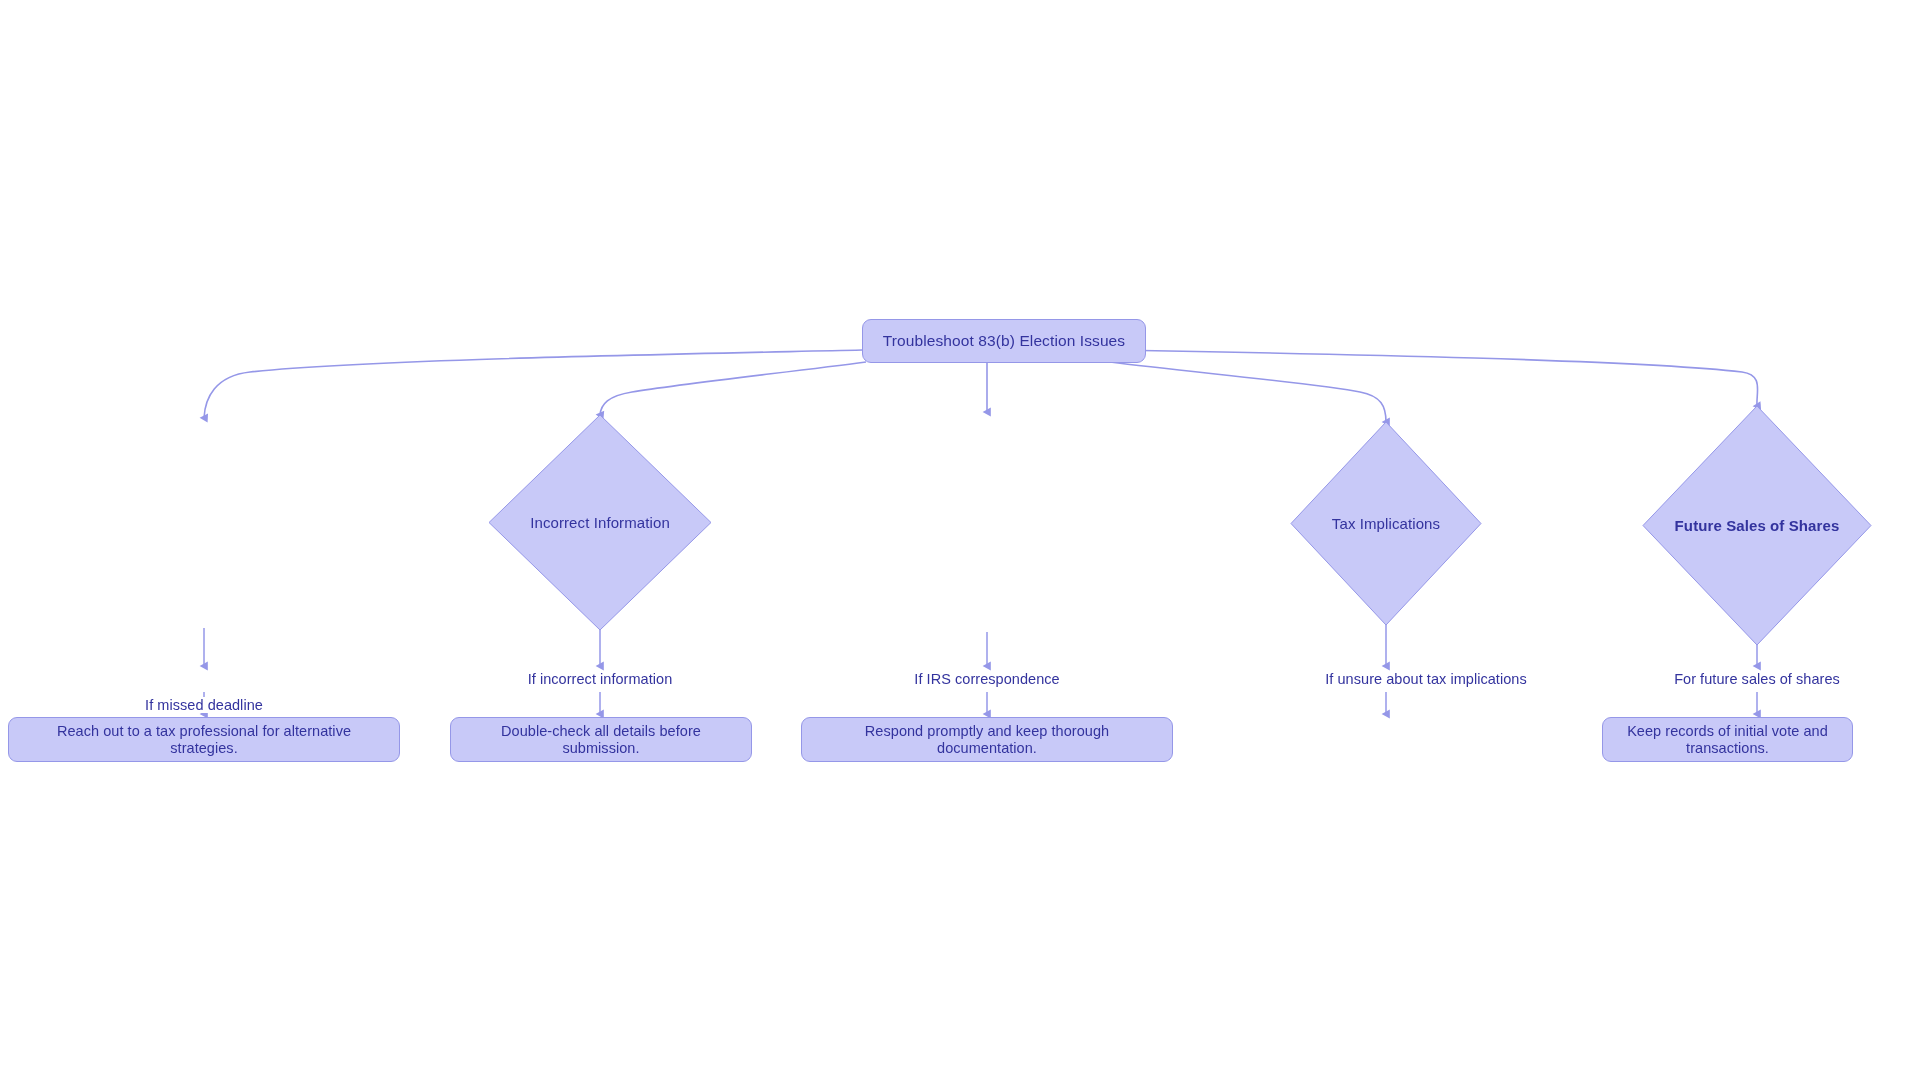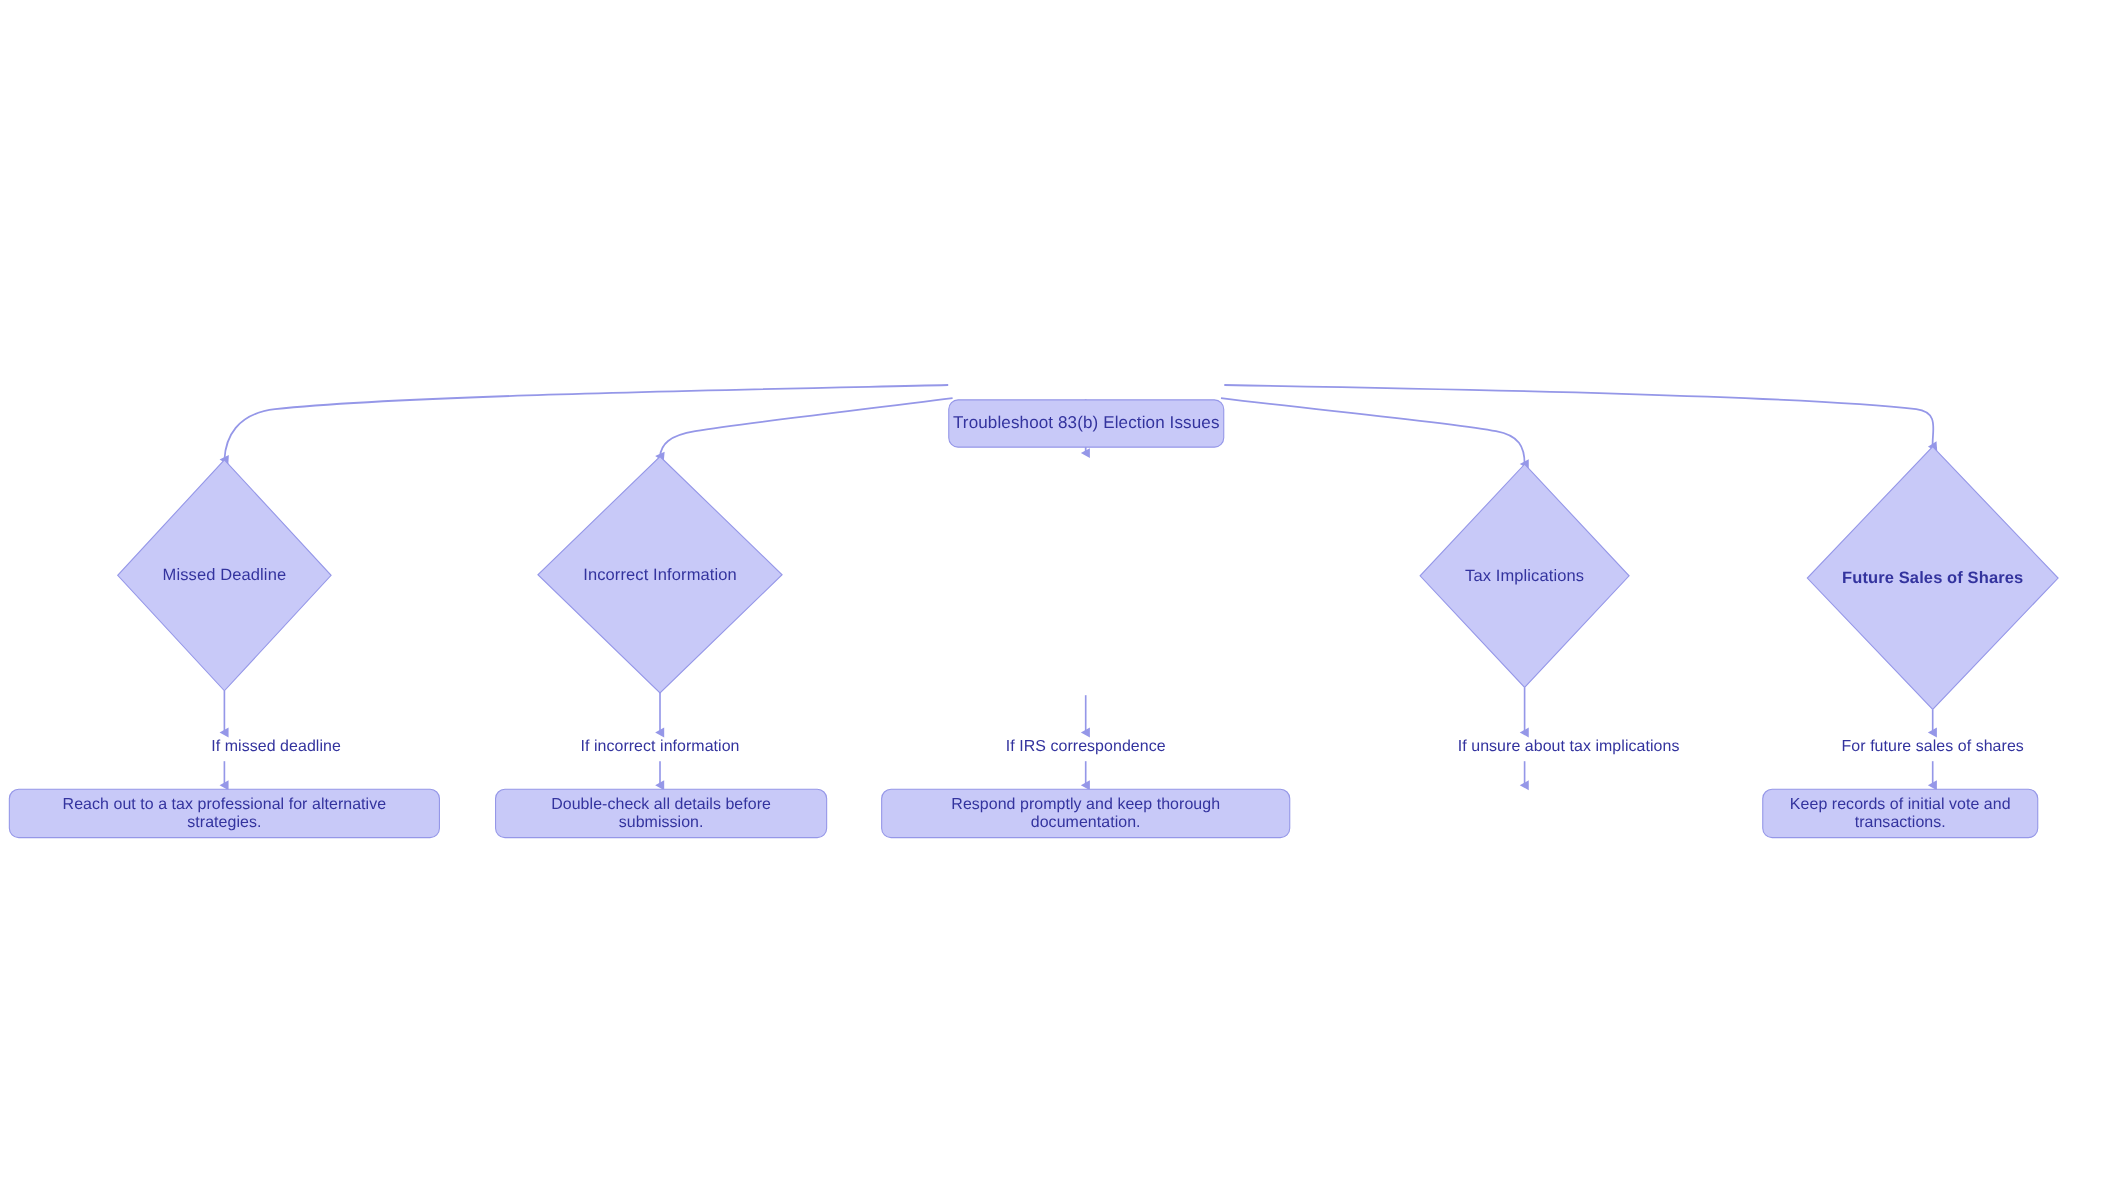--- a/index.html
+++ b/index.html
@@ -123,30 +123,24 @@
       <path d="M 987,692 L 987,714"></path>
 
       <path d="M 1386,625 L 1386,666"></path>
       <path d="M 1386,692 L 1386,714"></path>
 
       <path d="M 1757,645 L 1757,666"></path>
       <path d="M 1757,692 L 1757,714"></path>
     </g>
   </svg>
 
-  <div class="node pill root-pill" style="left:862px; top:319px; width:251px; height:44px;margin-top:44px;">
+  <div class="node pill root-pill" style="left:862px; top:319px; width:284px; height:44px;">
     <span>Troubleshoot 83(b) Election Issues</span>
   </div>
 
-  <div class="diamond-wrap" style="left:107px; top:418px; width:194px; height:210px;">
-    <svg width="194" height="210" viewBox="0 0 194 210" aria-hidden="true">
-      <polygon points="97,0 194,105 97,210 0,105" fill="#c8c9f8" stroke="#9597e8" stroke-width="1"></polygon>
-    </svg>
-    <div class="diamond-label" style="top:96px;">Missed Deadline</div>
-  </div>
 
   <div class="diamond-wrap" style="left:489px; top:415px; width:222px; height:215px;">
     <svg width="222" height="215" viewBox="0 0 222 215" aria-hidden="true">
       <polygon points="111,0 222,107.5 111,215 0,107.5" fill="#c8c9f8" stroke="#9597e8" stroke-width="1"></polygon>
     </svg>
     <div class="diamond-label" style="top:99px;">Incorrect Information</div>
   </div>
 
 
   <div class="diamond-wrap" style="left:1291px; top:422px; width:190px; height:203px;">
@@ -156,21 +150,21 @@
     <div class="diamond-label" style="top:93px;">Tax Implications</div>
   </div>
 
   <div class="diamond-wrap" style="left:1643px; top:406px; width:228px; height:239px;">
     <svg width="228" height="239" viewBox="0 0 228 239" aria-hidden="true">
       <polygon points="114,0 228,119.5 114,239 0,119.5" fill="#c8c9f8" stroke="#9597e8" stroke-width="1"></polygon>
     </svg>
     <div class="diamond-label" style="top:111px;font-weight:bold;">Future Sales of Shares</div>
   </div>
 
-  <div class="edge-label" style="left:204px; top:679px;margin-left:47px;">If missed deadline</div>
+  <div class="edge-label" style="left:204px; top:705px;">If missed deadline</div>
 
   <div class="edge-label" style="left:600px; top:679px;">If incorrect information</div>
 
   <div class="edge-label" style="left:987px; top:679px;">If IRS correspondence</div>
 
   <div class="edge-label" style="left:1386px; top:679px;margin-left:40px;">If unsure about tax implications</div>
 
   <div class="edge-label" style="left:1757px; top:679px;">For future sales of shares</div>
 
   <div class="node pill leaf-pill" style="left:8px; top:717px; width:392px; height:45px;">

